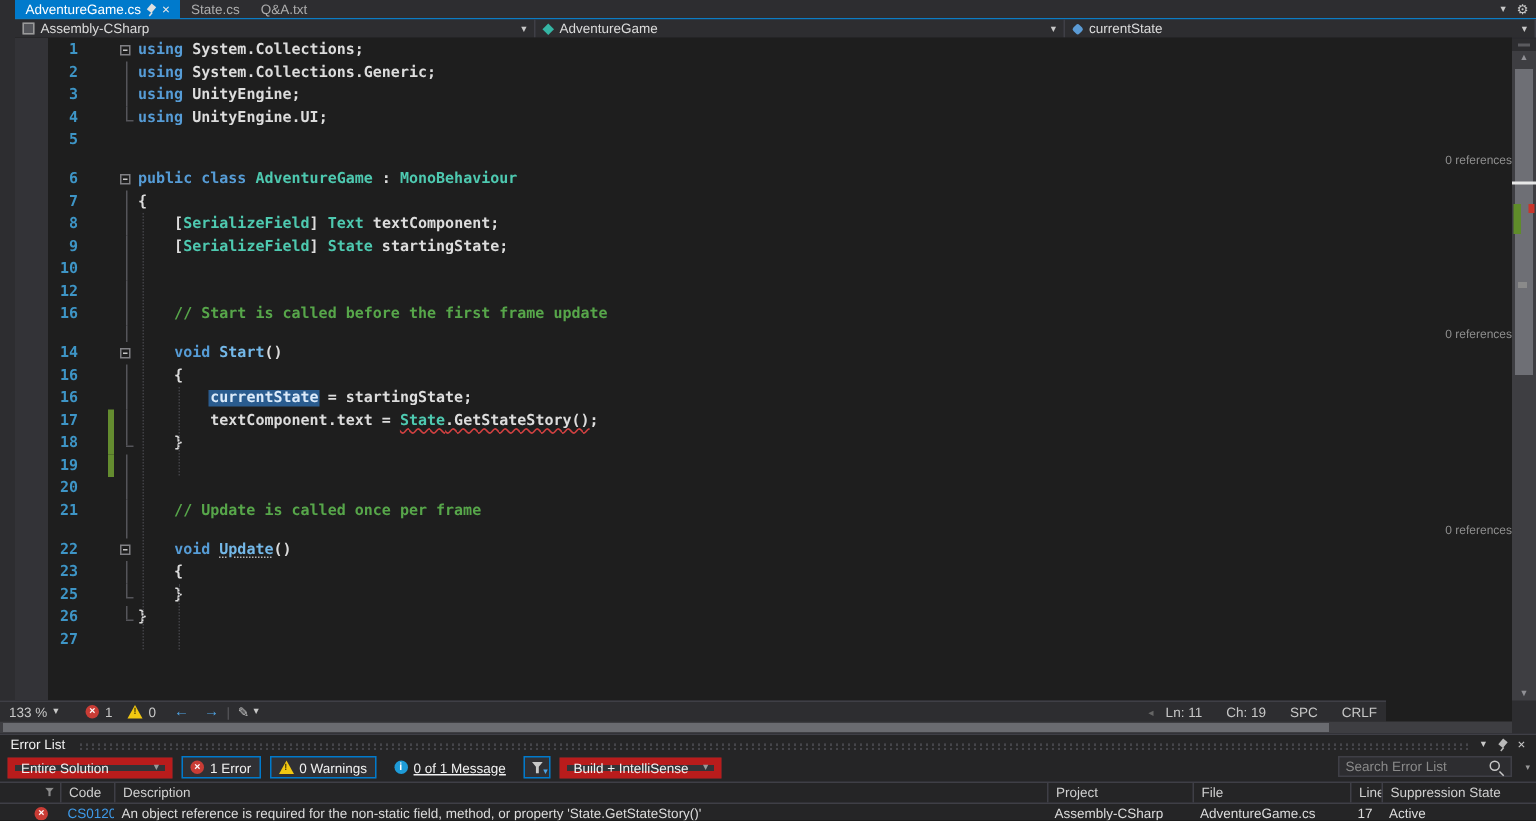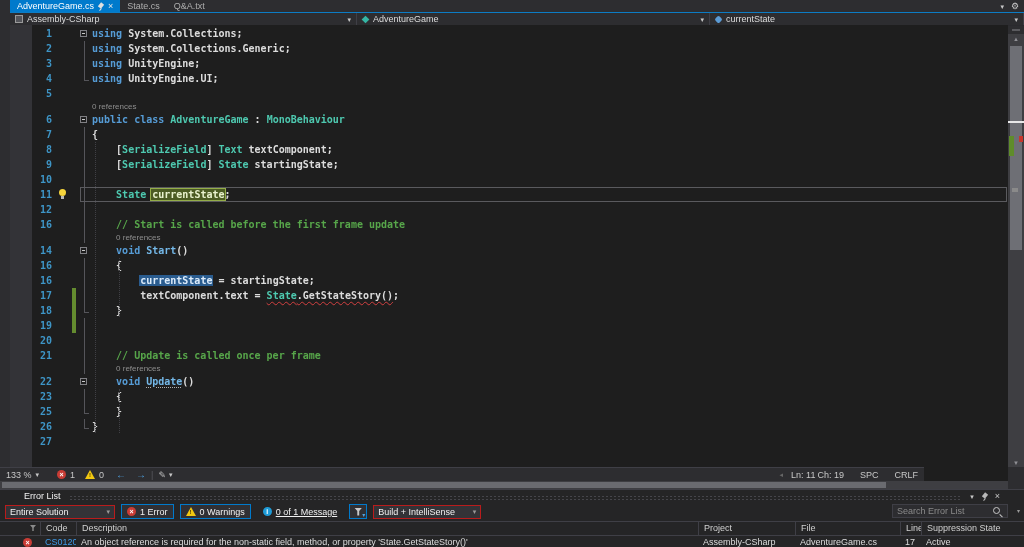--- a/index.html
+++ b/index.html
@@ -26,21 +26,21 @@
   .navsec .chev{margin-left:auto;}
   .ns1{width:336px;} .ns2{width:342px;} .ns3{flex:1;}
   .proj-ic{width:8px;height:8px;background:#54555A;border:1px solid #9A9A9A;box-sizing:border-box;}
   .class-ic{width:7px;height:7px;background:#35B5A4;transform:rotate(45deg) scale(.78);}
   .field-ic{width:7px;height:7px;background:#5B9BD5;border-radius:2px;transform:rotate(45deg) scale(.82);}
   
   .editor{position:absolute;left:10px;top:25px;width:998px;height:442px;background:#1E1E1E;overflow:hidden;}
   .editor::before{content:"";position:absolute;left:0;top:0;width:22px;height:100%;background:#333337;}
   #code{position:relative;margin-top:1px;}
   .crow{position:relative;display:flex;height:15px;line-height:15px;padding-left:22px;}
-  .crow.lens{height:11px;line-height:11px;}
+  .crow.lens{height:11px;line-height:11px;text-align:right;}
   .cnum{width:24px;text-align:right;padding-right:4px;box-sizing:border-box;
         font:bold 10px/15px "DejaVu Sans Mono",monospace;color:#3E95C6;flex:none;}
   .cbulb{width:16px;flex:none;position:relative;}
   .ccb{width:6px;flex:none;position:relative;}
   .gbar{position:absolute;left:0;top:0;width:4px;height:100%;background:#648C2F;}
   .cfold{width:12px;flex:none;position:relative;}
   .f-line{position:absolute;left:6px;top:0;bottom:0;width:1px;background:#55555A;}
   .f-foot{position:absolute;left:6px;top:0;height:9px;width:1px;background:#55555A;}
   .f-foot::after{content:"";position:absolute;left:0;top:9px;width:5px;height:1px;background:#55555A;}
   .f-box{position:absolute;left:2px;top:4px;width:7px;height:7px;border:1px solid #808084;background:#1E1E1E;box-sizing:border-box;}
@@ -76,25 +76,25 @@
   .wic{position:relative;width:0;height:0;border-left:5px solid transparent;border-right:5px solid transparent;border-bottom:9px solid #F2C811;display:inline-block;flex:none;}
   .wic::after{content:"!";position:absolute;left:-2px;top:1px;width:4px;text-align:center;font:bold 6px/8px "Liberation Sans",sans-serif;color:#4A3A00;}
   .iic{position:relative;width:9px;height:9px;border-radius:50%;background:#1E9BD7;display:inline-block;flex:none;}
   .iic::after{content:"i";position:absolute;left:0;top:0;width:9px;text-align:center;font:bold 7px/9px "Liberation Sans",sans-serif;color:#FFF;}
   
   .hbar{position:absolute;left:0;top:481px;width:1008px;height:8px;background:#3E3E42;}
   .hthumb{position:absolute;left:2px;top:482px;width:884px;height:6px;background:#6A6B70;}
   .corner{position:absolute;left:1008px;top:467px;width:16px;height:22px;background:#2D2D30;}
   
   .elist{position:absolute;left:0;top:489px;width:1024px;height:58px;background:#252526;border-top:1px solid #3F3F46;box-sizing:border-box;}
-  .etitle{display:flex;align-items:center;height:12px;padding:0 24px;gap:8px;color:#F1F1F1;}
+  .etitle{display:flex;align-items:center;height:12px;padding:0 7px;gap:8px;color:#F1F1F1;}
   .etex{flex:1;height:5px;margin-top:2px;background-image:radial-gradient(#45454A 1px,transparent 1px);background-size:4px 3px;}
   .etitle .icons{display:flex;align-items:center;gap:7px;}
   .etb{display:flex;align-items:center;height:19px;padding:0 5px;gap:6px;position:relative;}
-  .combo{display:flex;align-items:center;gap:4px;height:14px;background:#333337;border:1px solid #b91c1c;
+  .combo{display:flex;align-items:center;gap:4px;height:14px;background:#333337;border:5px solid #b91c1c;
          color:#F1F1F1;padding:0 4px;box-sizing:border-box;}
   .combo .chev{margin-left:auto;color:#999;}
   .tgl{display:flex;align-items:center;gap:4px;height:15px;padding:0 5px;border:1px solid #007ACC;background:#303034;color:#F1F1F1;box-sizing:border-box;}
   .tgl.off{border-color:transparent;background:transparent;text-decoration:underline;}
   .funnelbtn{position:relative;width:18px;height:15px;border:1px solid #007ACC;background:#303034;box-sizing:border-box;display:flex;align-items:center;justify-content:center;}
   .funnel{width:8px;height:8px;background:#C8C8C8;clip-path:polygon(0 0,100% 0,62% 45%,62% 100%,38% 100%,38% 45%);}
   .funnelbtn .fa{position:absolute;right:1px;bottom:0;font-size:6px;color:#4FA3E3;line-height:6px;}
   .search{position:absolute;right:16px;top:2px;width:116px;height:14px;background:#2D2D30;border:1px solid #3F3F46;
           color:#CCC;font:9px "Liberation Sans",sans-serif;padding:0 16px 0 4px;box-sizing:border-box;outline:none;}
   .search::placeholder{color:#8A8A8A;}
@@ -248,30 +248,20 @@
         <div class="crow">
           <span class="cnum">10</span>
           <span class="cbulb"></span>
           <span class="ccb"></span>
           <span class="cfold">
             <span class="f-line"></span>
           </span>
           <span class="ccode"></span>
         </div>
         <div class="crow">
-          <span class="cnum">11</span>
-          <span class="cbulb"><span class="bulb"></span></span>
-          <span class="ccb"></span>
-          <span class="cfold">
-            <span class="f-line"></span>
-          </span>
-          <span class="ccode"><span class="tk-pl">    </span><span class="tk-ty">State</span><span class="tk-pl"> </span><span class="tk-hl">currentState</span><span class="tk-pl">;</span></span>
-          <span class="curline"></span>
-        </div>
-        <div class="crow">
           <span class="cnum">12</span>
           <span class="cbulb"></span>
           <span class="ccb"></span>
           <span class="cfold">
             <span class="f-line"></span>
           </span>
           <span class="ccode"></span>
         </div>
         <div class="crow">
           <span class="cnum">16</span>
@@ -445,21 +435,21 @@
     <span style="margin:0 10px 0 4px;">1</span>
     <span class="wic"></span>
     <span style="margin:0 12px 0 4px;">0</span>
     <span class="blue" style="margin-right:10px;">←</span>
     <span class="blue">→</span>
     <span class="sep">|</span>
     <span class="pen">✎</span>
     <span class="chev" style="margin-left:3px;">▾</span>
     <span style="flex:1;"></span>
     <span style="color:#666;font-size:7px;margin-right:8px;">◂</span>
-    <span style="margin-right:2px;">Ln: 11</span>
+    <span style="margin-right:16px;">Ln: 11</span>
     <span style="margin-right:16px;">Ch: 19</span>
     <span style="margin-right:16px;">SPC</span>
     <span>CRLF</span>
   </div>
 
   <div class="hbar"></div>
   <div class="hthumb"></div>
   <div class="corner"></div>
 
   <div class="elist">

